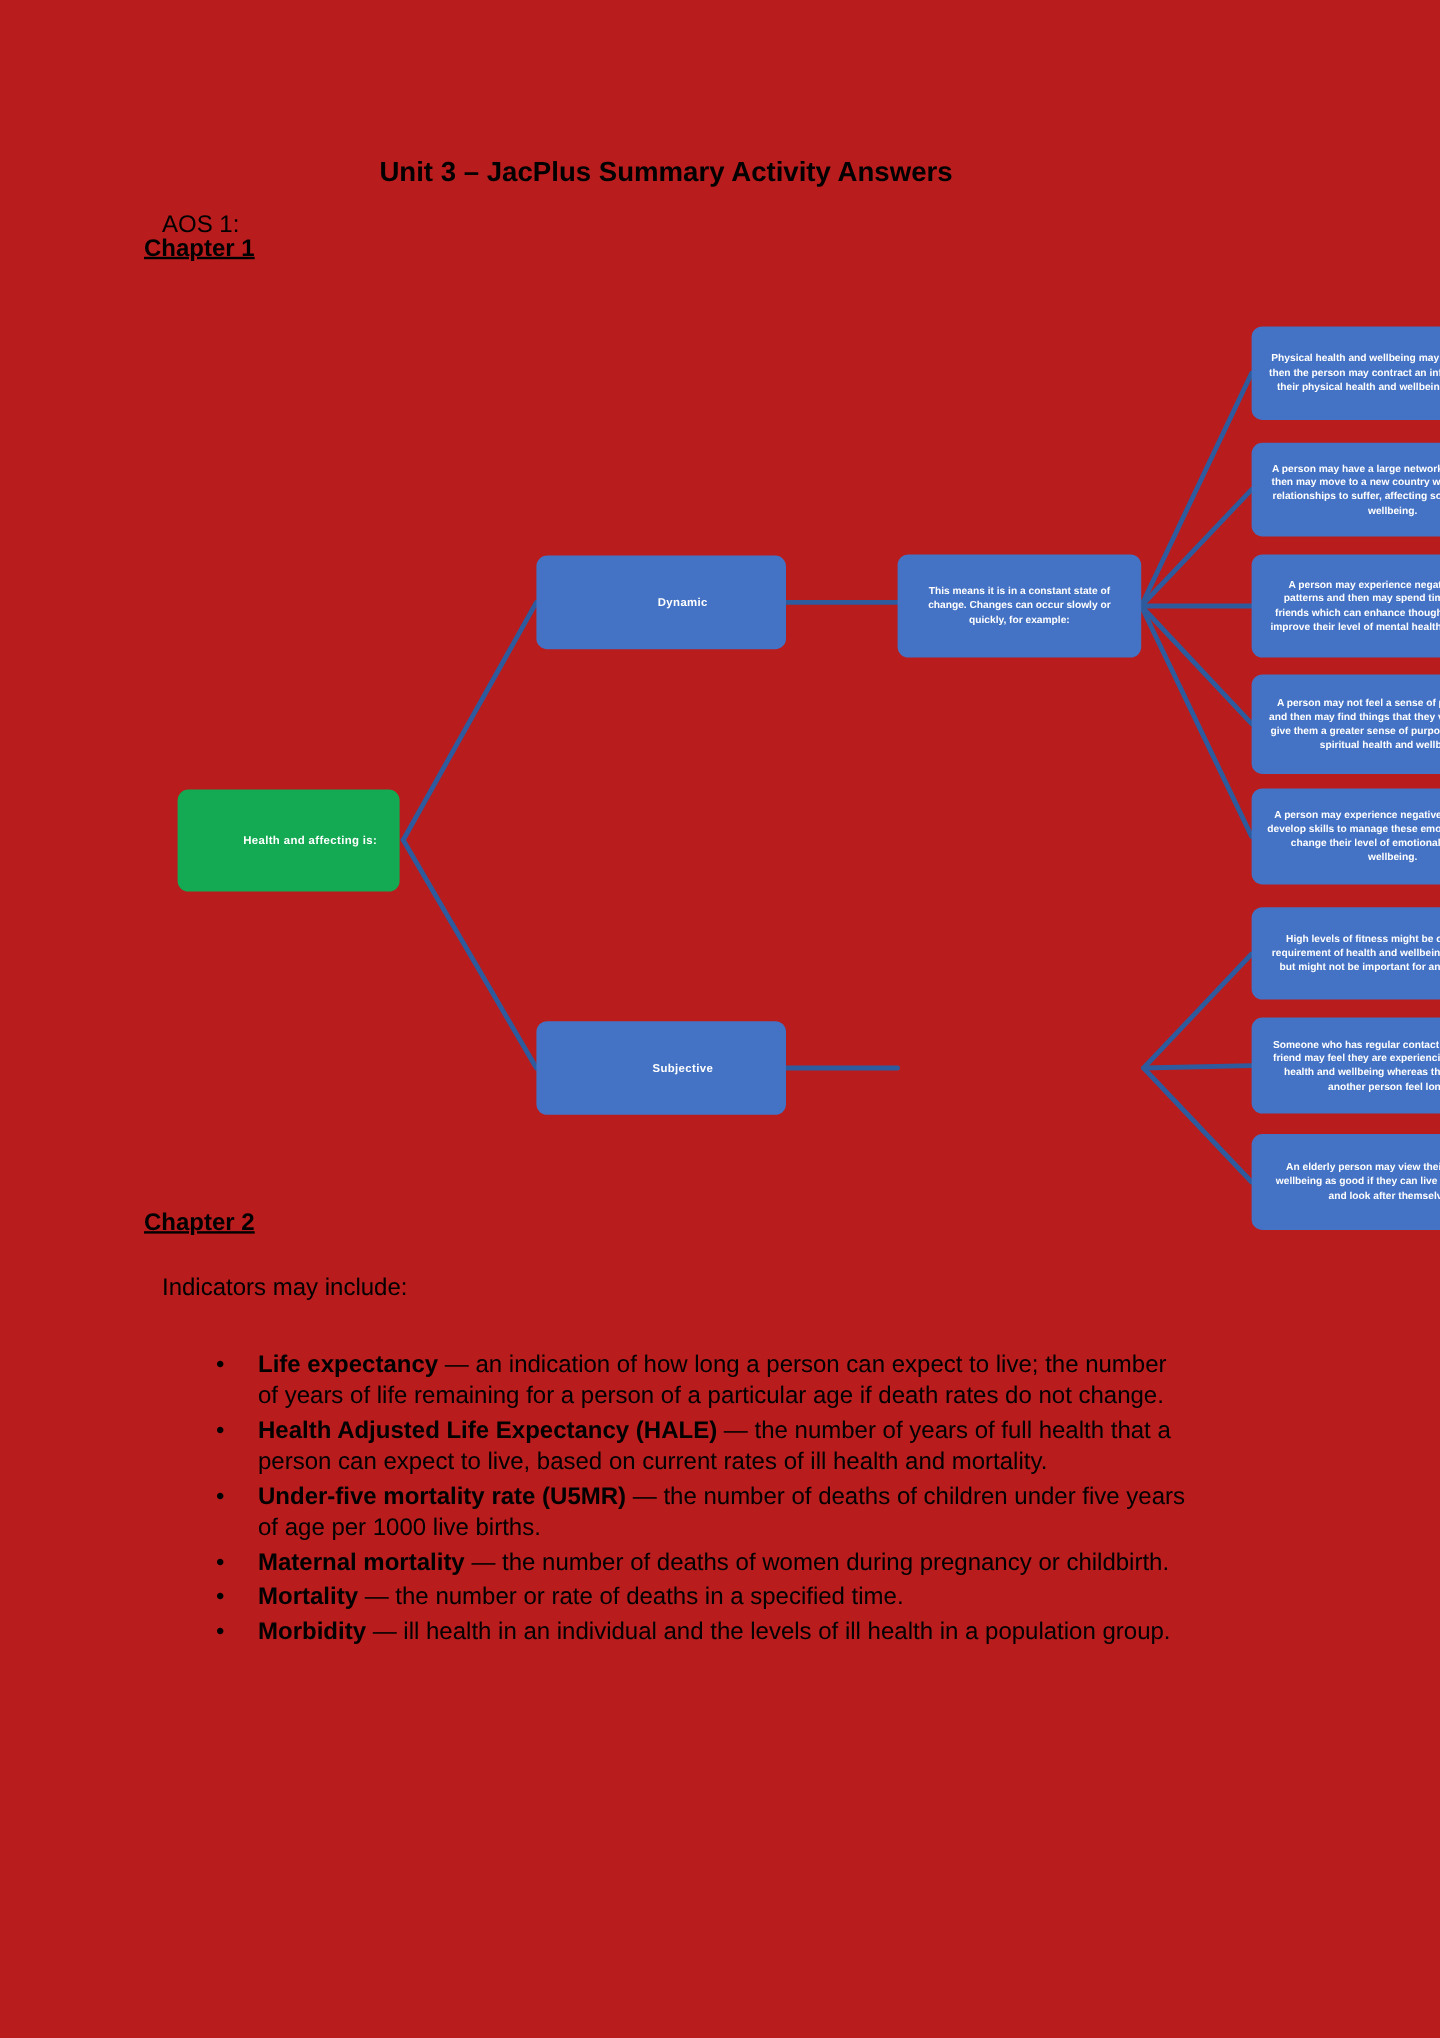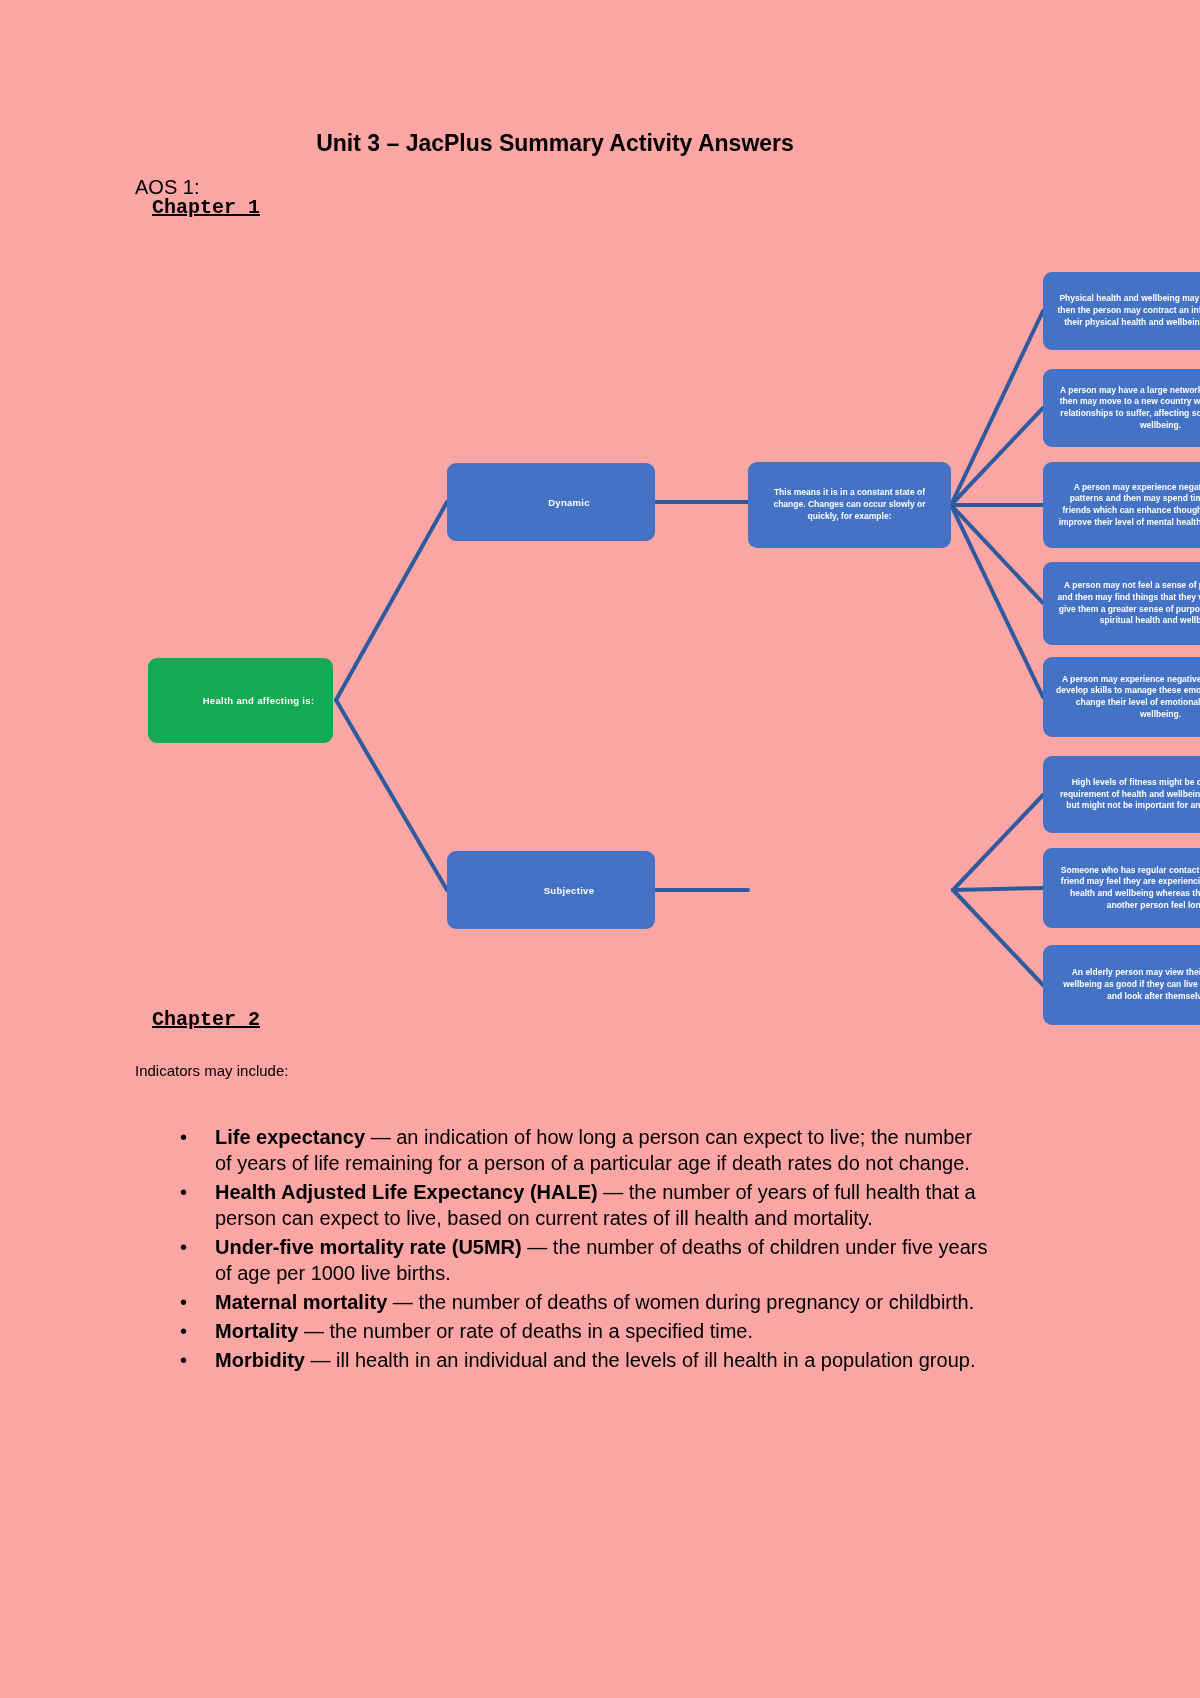--- a/index.html
+++ b/index.html
@@ -1,42 +1,42 @@
 <!DOCTYPE html>
 <html style="--node-fill: #4472C4; --root-fill: #14A953; --connector: #2E5B9E; --node-text: #FFFFFF;"><head>
 <meta charset="utf-8">
 <style>
   html, body { margin: 0; padding: 0; background: #ffffff; }
   .page {
     position: relative;
     width: 1200px;
     height: 1698px;
-    background: #fca5a5;
+    background: #b91c1c;
     overflow: hidden;
     font-family: "Liberation Sans", sans-serif;
     color: #000000;
   }
 
   
   .doc-title {
     position: absolute; top: 130px; left: 135px; width: 840px;
     text-align: center; font-size: 23px; font-weight: bold;
   }
   .aos-heading {
     position: absolute; top: 165px; left: 135px;
     font-size: 20px; font-weight: normal; margin-top: 11px;
   }
   .chapter-heading {
     font-size: 20px; font-weight: bold; text-decoration: underline;
-    position: absolute; left: 152px; font-family: Liberation Mono, monospace;
+    position: absolute; left: 120px;
   }
   .chapter-1 { top: 196px; }
   .chapter-2 { top: 1008px; }
   .indicators-intro {
-    position: absolute; top: 1062px; left: 135px; font-size: 15px;
+    position: absolute; top: 1062px; left: 135px; font-size: 20px;
   }
   ul.indicators {
     position: absolute; top: 1112px; left: 135px; width: 843px;
     margin: 12px; padding: 0;
   }
   ul.indicators li {
     list-style: none; position: relative;
     padding-left: 68px; margin-bottom: 3px;
     font-size: 20px; line-height: 26px; max-width: 843px; box-sizing: border-box;
   }

